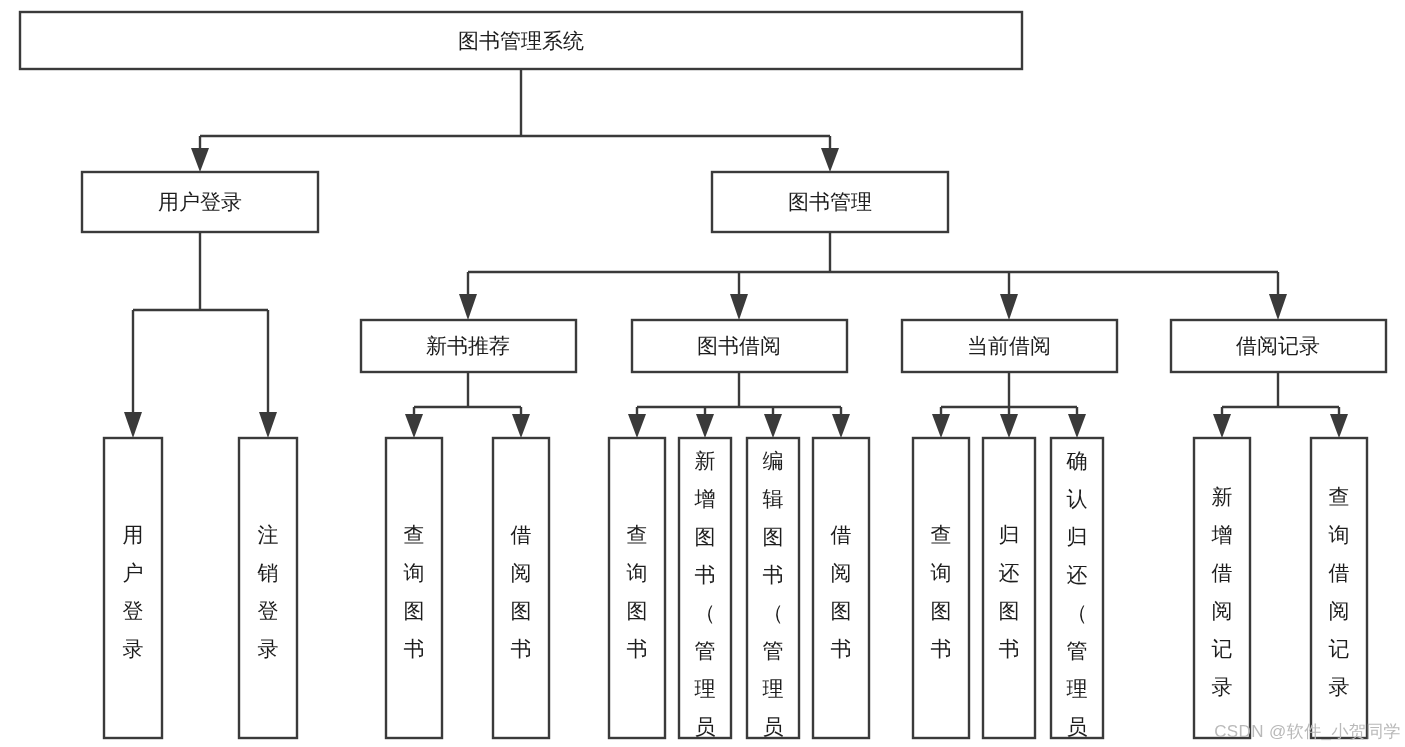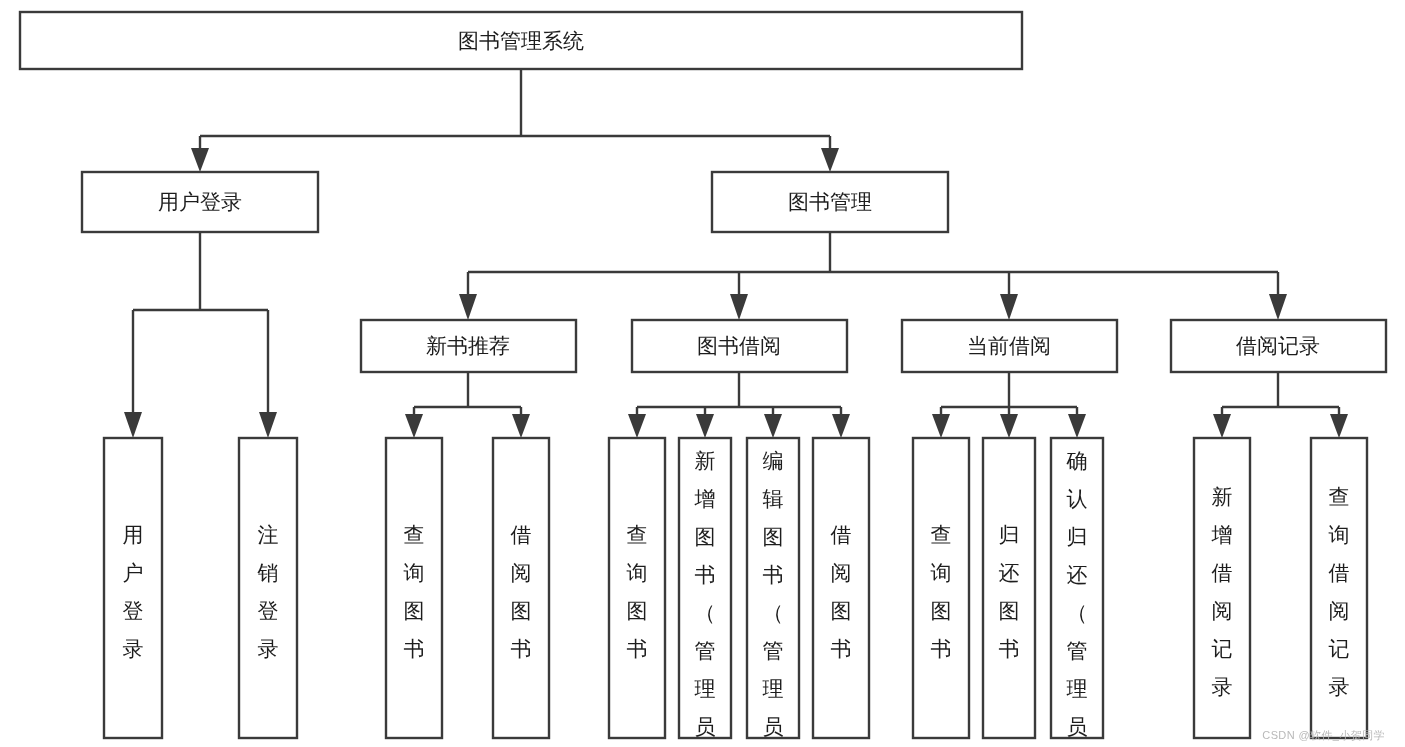--- a/index.html
+++ b/index.html
@@ -49,24 +49,24 @@
     dominant-baseline: middle;
   }
   .node-label-vert {
     fill: #1d1d1d;
     font-family: "Liberation Sans", "DejaVu Sans", sans-serif;
     font-size: 21px;
     text-anchor: middle;
   }
   .watermark {
     position: absolute;
-    right: 20px;
+    right: 4px;
     bottom: 4px;
     font-family: "Liberation Sans", "DejaVu Sans", sans-serif;
-    font-size: 11px;
+    font-size: 17px;
     color: #b9b9b9;
     letter-spacing: 0.4px;
     white-space: nowrap;
     user-select: none;
   }
 </style>
 </head>
 <body>
 
 <div id="diagram-root">

